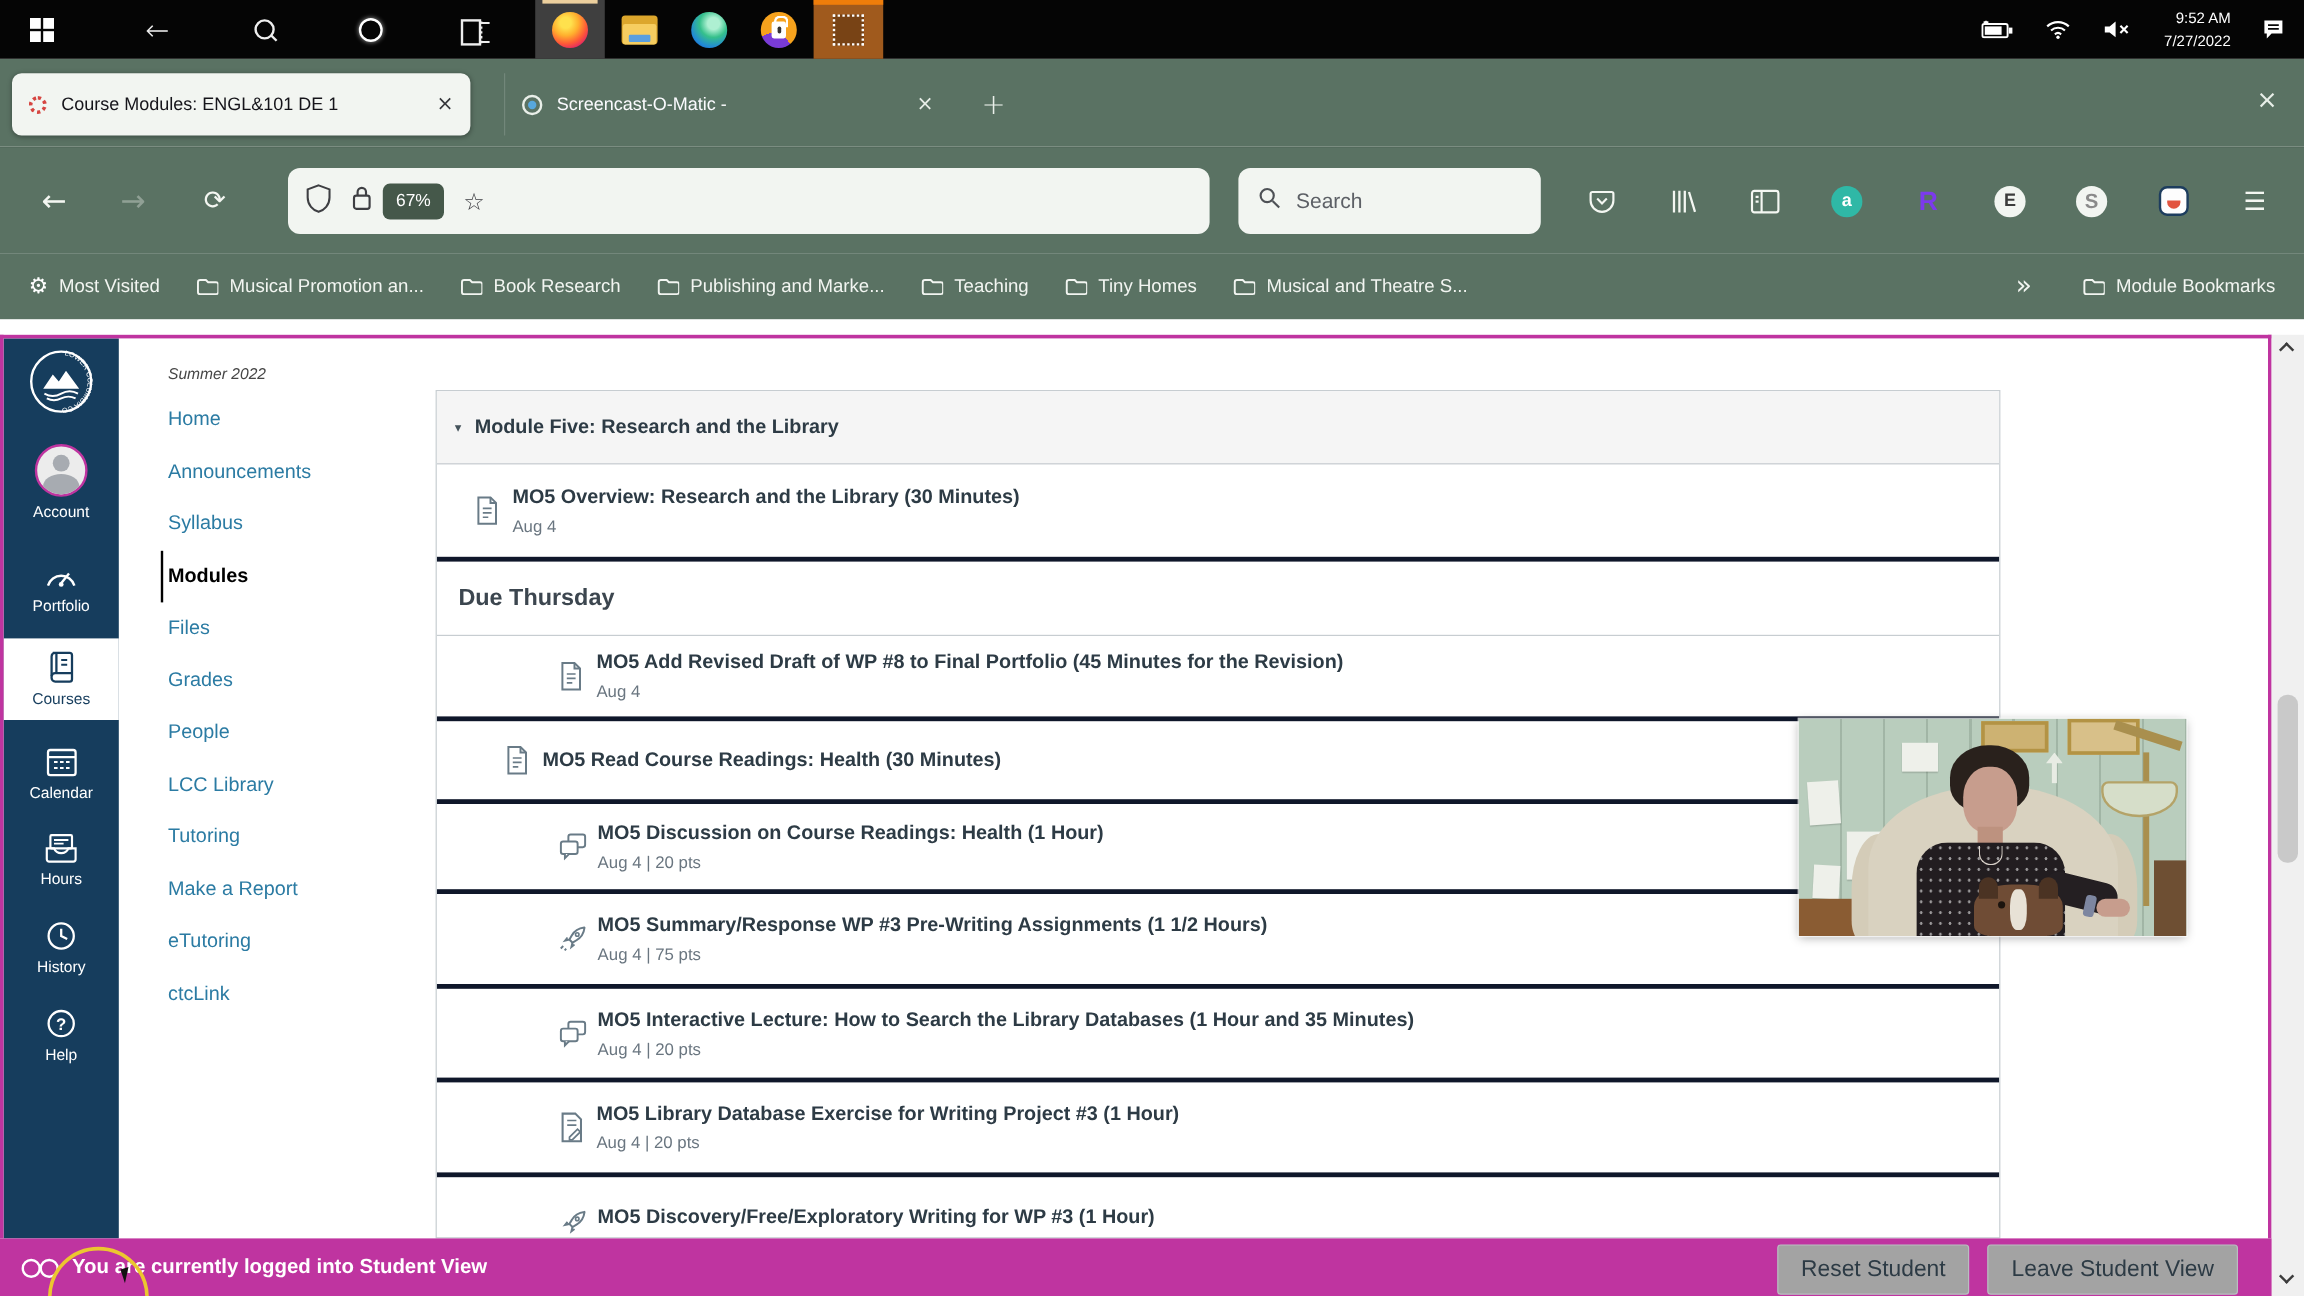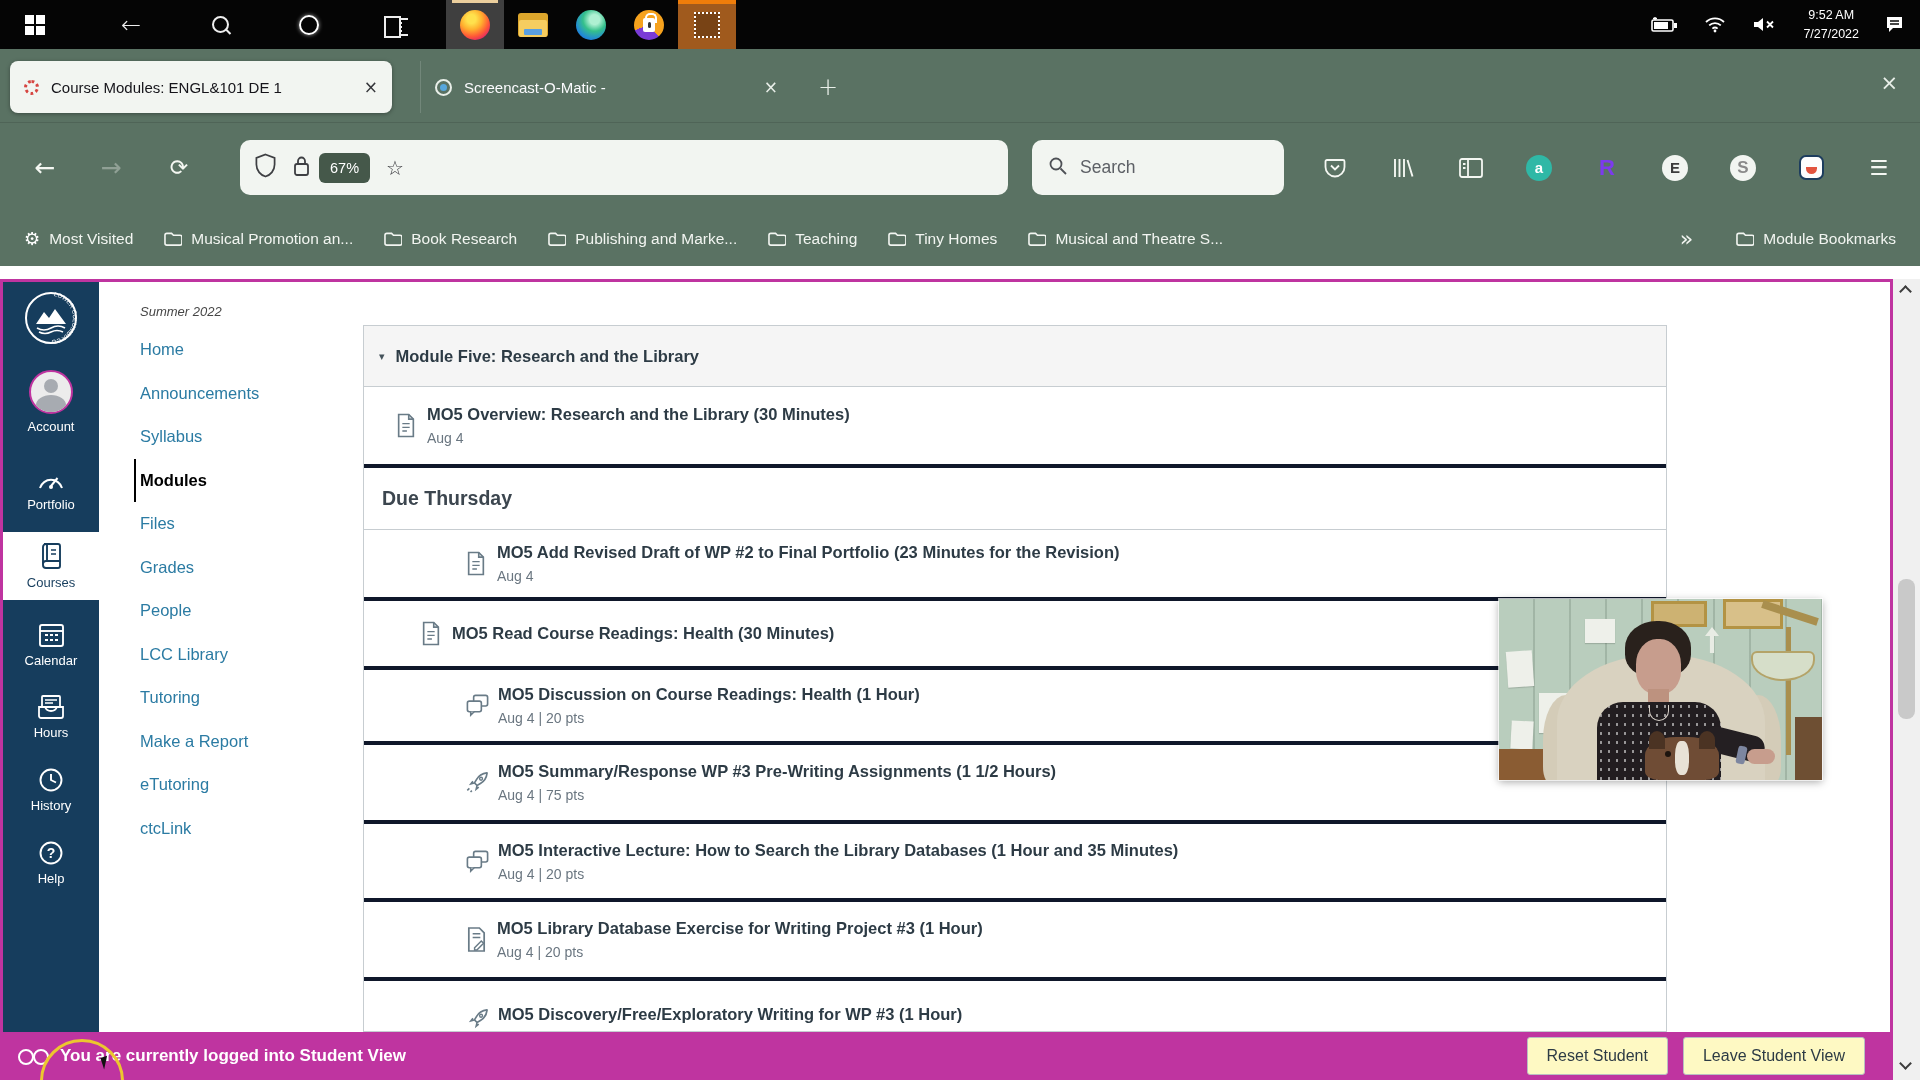--- a/index.html
+++ b/index.html
@@ -30,21 +30,21 @@
   .folder-xp .back{position:absolute;inset:0;background:#dca62c;border-radius:3px}
   .folder-xp .front{position:absolute;left:1px;right:1px;top:7px;bottom:0;background:#f6cd60;border-radius:2px}
   .folder-xp .clip{position:absolute;left:6px;right:6px;bottom:2px;height:6px;background:#5a9fe0;border-radius:1px}
   .avast-ball{width:30px;height:30px;border-radius:50%;background:conic-gradient(#f6a21d 0 140deg,#7a3bd6 140deg 250deg,#f6a21d 250deg);display:flex;align-items:center;justify-content:center}
   .avast-lock{width:12px;height:14px;background:#fff;border-radius:2px;position:relative}
   .avast-lock::before{content:"";position:absolute;top:-5px;left:2px;width:8px;height:8px;border:2px solid #fff;border-bottom:none;border-radius:5px 5px 0 0}
   .avast-lock::after{content:"";position:absolute;top:4px;left:4.5px;width:3px;height:6px;background:#333;border-radius:2px}
   .som-rect{width:26px;height:26px;border:2px dotted #fff;background:rgba(0,0,0,.25)}
   .tray{margin-left:auto;display:flex;align-items:center;gap:26px;padding-right:16px}
   .tray svg{display:block}
-  .clock{color:#fff;font-size:12.5px;text-align:center;line-height:1.5}
+  .clock{color:#fff;font-size:12.5px;text-align:right;line-height:1.5}
   .chev{display:inline-block;width:9px;height:9px;border-right:2px solid #3c3c3c;border-bottom:2px solid #3c3c3c}
   .chev.down{transform:rotate(45deg)}
   .chev.up{transform:rotate(-135deg)}
 
   
   .tabbar{position:absolute;top:49px;left:0;width:1920px;height:73px;background:#5a7263;z-index:39}
   .tab-active{position:absolute;left:10px;top:12px;width:382px;height:52px;background:#f2f5f1;border-radius:8px;display:flex;align-items:center;padding:0 14px;box-shadow:0 1px 4px rgba(0,0,0,.35)}
   .canvas-fav{width:15px;height:15px;border:3.5px dotted #d64541;border-radius:50%;flex:0 0 auto}
   .tab-title{margin-left:12px;font-size:15px;color:#15141a;white-space:nowrap;overflow:hidden;position:relative;flex:1}
   .tab-title .fade{position:absolute;right:0;top:0;bottom:0;width:34px;background:linear-gradient(to right,rgba(242,245,241,0),#f2f5f1)}
@@ -168,21 +168,21 @@
   .wood{left:0;top:150px;width:60px;height:31px;background:#8a5c33}
 
   
   .svbar{position:absolute;top:1032px;left:0;width:1893px;height:48px;background:#bf34a0;z-index:30;display:flex;align-items:center}
   .glasses{position:relative;width:30px;height:14px;margin-left:18px;flex:0 0 auto}
   .glasses::before,.glasses::after{content:"";position:absolute;top:0;width:12px;height:12px;border:2px solid #fff;border-radius:50%}
   .glasses::before{left:0}.glasses::after{left:15px}
   .sv-status{color:#fff;font-size:17px;font-weight:700;margin-left:12px;white-space:nowrap}
   .sv-msg{position:absolute;left:700px;top:5px;width:490px;text-align:center;color:#fff;font-size:14.5px;font-style:italic;font-weight:600;line-height:1.3}
   .sv-btns{position:absolute;right:28px;top:5px;display:flex;gap:15px}
-  .sv-btn{background:#fef9c3;color:#2d3b45;border:1px solid #b9bec1;border-radius:3px;font-size:16px;padding:9px 19px;font-family:"Liberation Sans",sans-serif;white-space:nowrap}
+  .sv-btn{background:#a3a3a3;color:#2d3b45;border:1px solid #b9bec1;border-radius:3px;font-size:19px;padding:9px 19px;font-family:"Liberation Sans",sans-serif;white-space:nowrap}
   .hl-ring{position:absolute;left:40px;top:1039px;width:84px;height:84px;border:3px solid #ecc62f;border-radius:50%;z-index:35}
   .hl-cursor{position:absolute;left:102px;top:1056px;width:0;height:0;border-left:7px solid #111;border-right:4px solid transparent;border-bottom:12px solid transparent;transform:rotate(-18deg);z-index:36}
 </style>
 </head>
 <body>
 
 <div class="stage">
 
   <div class="taskbar">
     <div class="tb-btn" style="margin-left:6px">
@@ -504,21 +504,21 @@
 
     <div class="mrow h71 ind-c">
       <span class="micon">
           <svg width="22" height="27" viewBox="0 0 24 28">
             <path d="M4 2h11l5 5v19H4z" fill="none" stroke="#697b87" stroke-width="1.8"></path>
             <path d="M15 2v5h5" fill="none" stroke="#697b87" stroke-width="1.8"></path>
             <path d="M8 12h8M8 16h8M8 20h5" stroke="#697b87" stroke-width="1.5"></path>
           </svg>
         </span>
       <div>
-          <div class="mtitle">MO5 Add Revised Draft of WP #2 to Final Portfolio (23 Minutes for the Revision)</div>
+          <div class="mtitle">MO5 Add Revised Draft of WP #8 to Final Portfolio (45 Minutes for the Revision)</div>
           <div class="msub">Aug 4</div>
         </div>
     </div>
 
     <div class="mrow h69 ind-b">
       <span class="micon">
           <svg width="22" height="27" viewBox="0 0 24 28">
             <path d="M4 2h11l5 5v19H4z" fill="none" stroke="#697b87" stroke-width="1.8"></path>
             <path d="M15 2v5h5" fill="none" stroke="#697b87" stroke-width="1.8"></path>
             <path d="M8 12h8M8 16h8M8 20h5" stroke="#697b87" stroke-width="1.5"></path>

